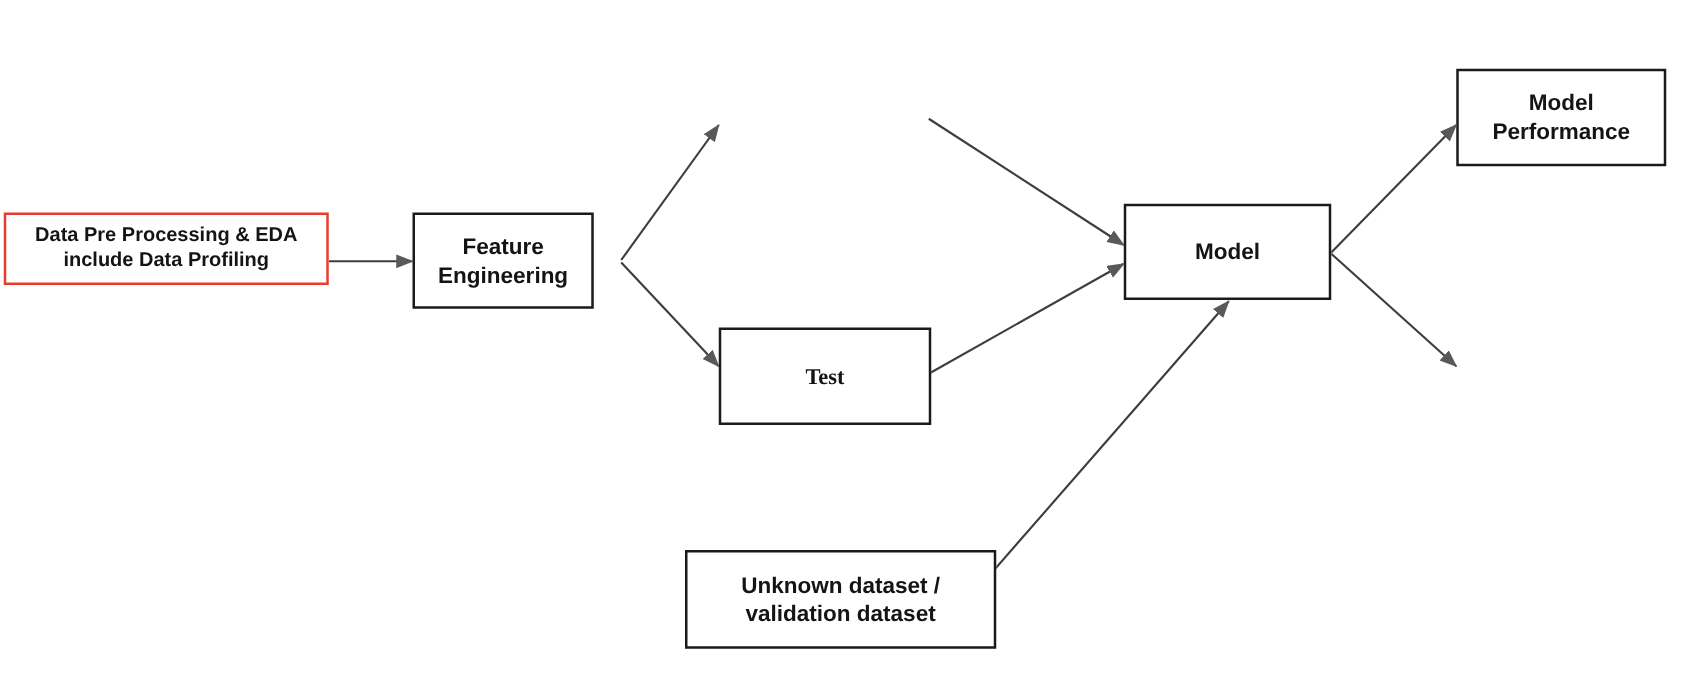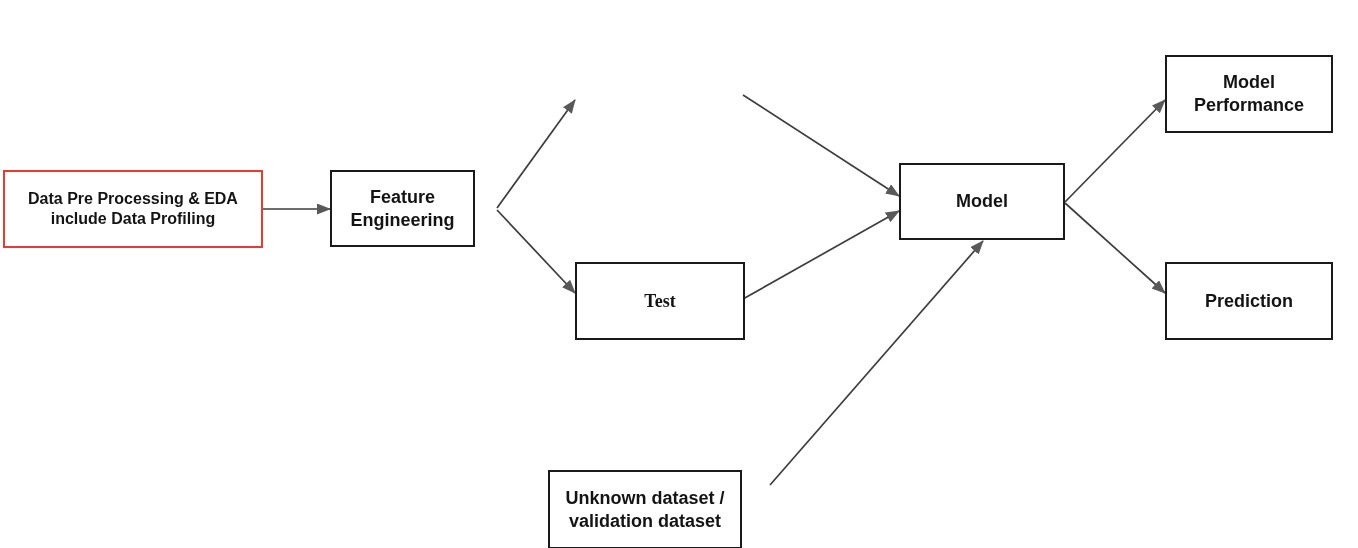--- a/index.html
+++ b/index.html
@@ -38,32 +38,32 @@
     align-items: center;
     justify-content: center;
     text-align: center;
     white-space: pre-line;
     color: var(--text);
     font-weight: 600;
     font-size: 18px;
     line-height: 23px;
   }
   #node-preprocessing {
-    left: 3px; top: 170px; width: 260px; height: 78px;
+    left: 3px; top: 170px; width: 260px; height: 58px;
     border-color: var(--red);
     font-size: 16px;
     line-height: 20px;
   }
   #node-feature-engineering { left: 330px; top: 170px; width: 145px; height: 77px; }
   #node-train              { left: 575px; top: 55px;  width: 168px; height: 78px; }
   #node-test               { left: 575px; top: 262px; width: 170px; height: 78px; font-family: Liberation Serif, serif; }
   #node-model              { left: 899px; top: 163px; width: 166px; height: 77px; }
   #node-model-performance  { left: 1165px; top: 55px; width: 168px; height: 78px; }
   #node-prediction         { left: 1165px; top: 262px; width: 168px; height: 78px; }
-  #node-unknown-dataset    { left: 548px; top: 470px; width: 194px; height: 79px; }
+  #node-unknown-dataset    { left: 548px; top: 440px; width: 249px; height: 79px; }
 </style>
 </head>
 <body>
 
 <div class="canvas">
 
   <svg class="edges" viewBox="0 0 1358 548" xmlns="http://www.w3.org/2000/svg" aria-hidden="true">
     <defs>
       <marker id="arrow" markerUnits="userSpaceOnUse" markerWidth="16" markerHeight="13" refX="13" refY="5.5" orient="auto">
         <path class="arrowhead-path" d="M0,0 L14,5.5 L0,11 Z"></path>
@@ -86,18 +86,17 @@
 Engineering</div>
 
 
   <div class="node" id="node-test">Test</div>
 
   <div class="node" id="node-model">Model</div>
 
   <div class="node" id="node-model-performance">Model
 Performance</div>
 
-  <div class="node" id="node-prediction">Prediction</div>
 
   <div class="node" id="node-unknown-dataset">Unknown dataset /
 validation dataset</div>
 
 </div>
 
 </body></html>

